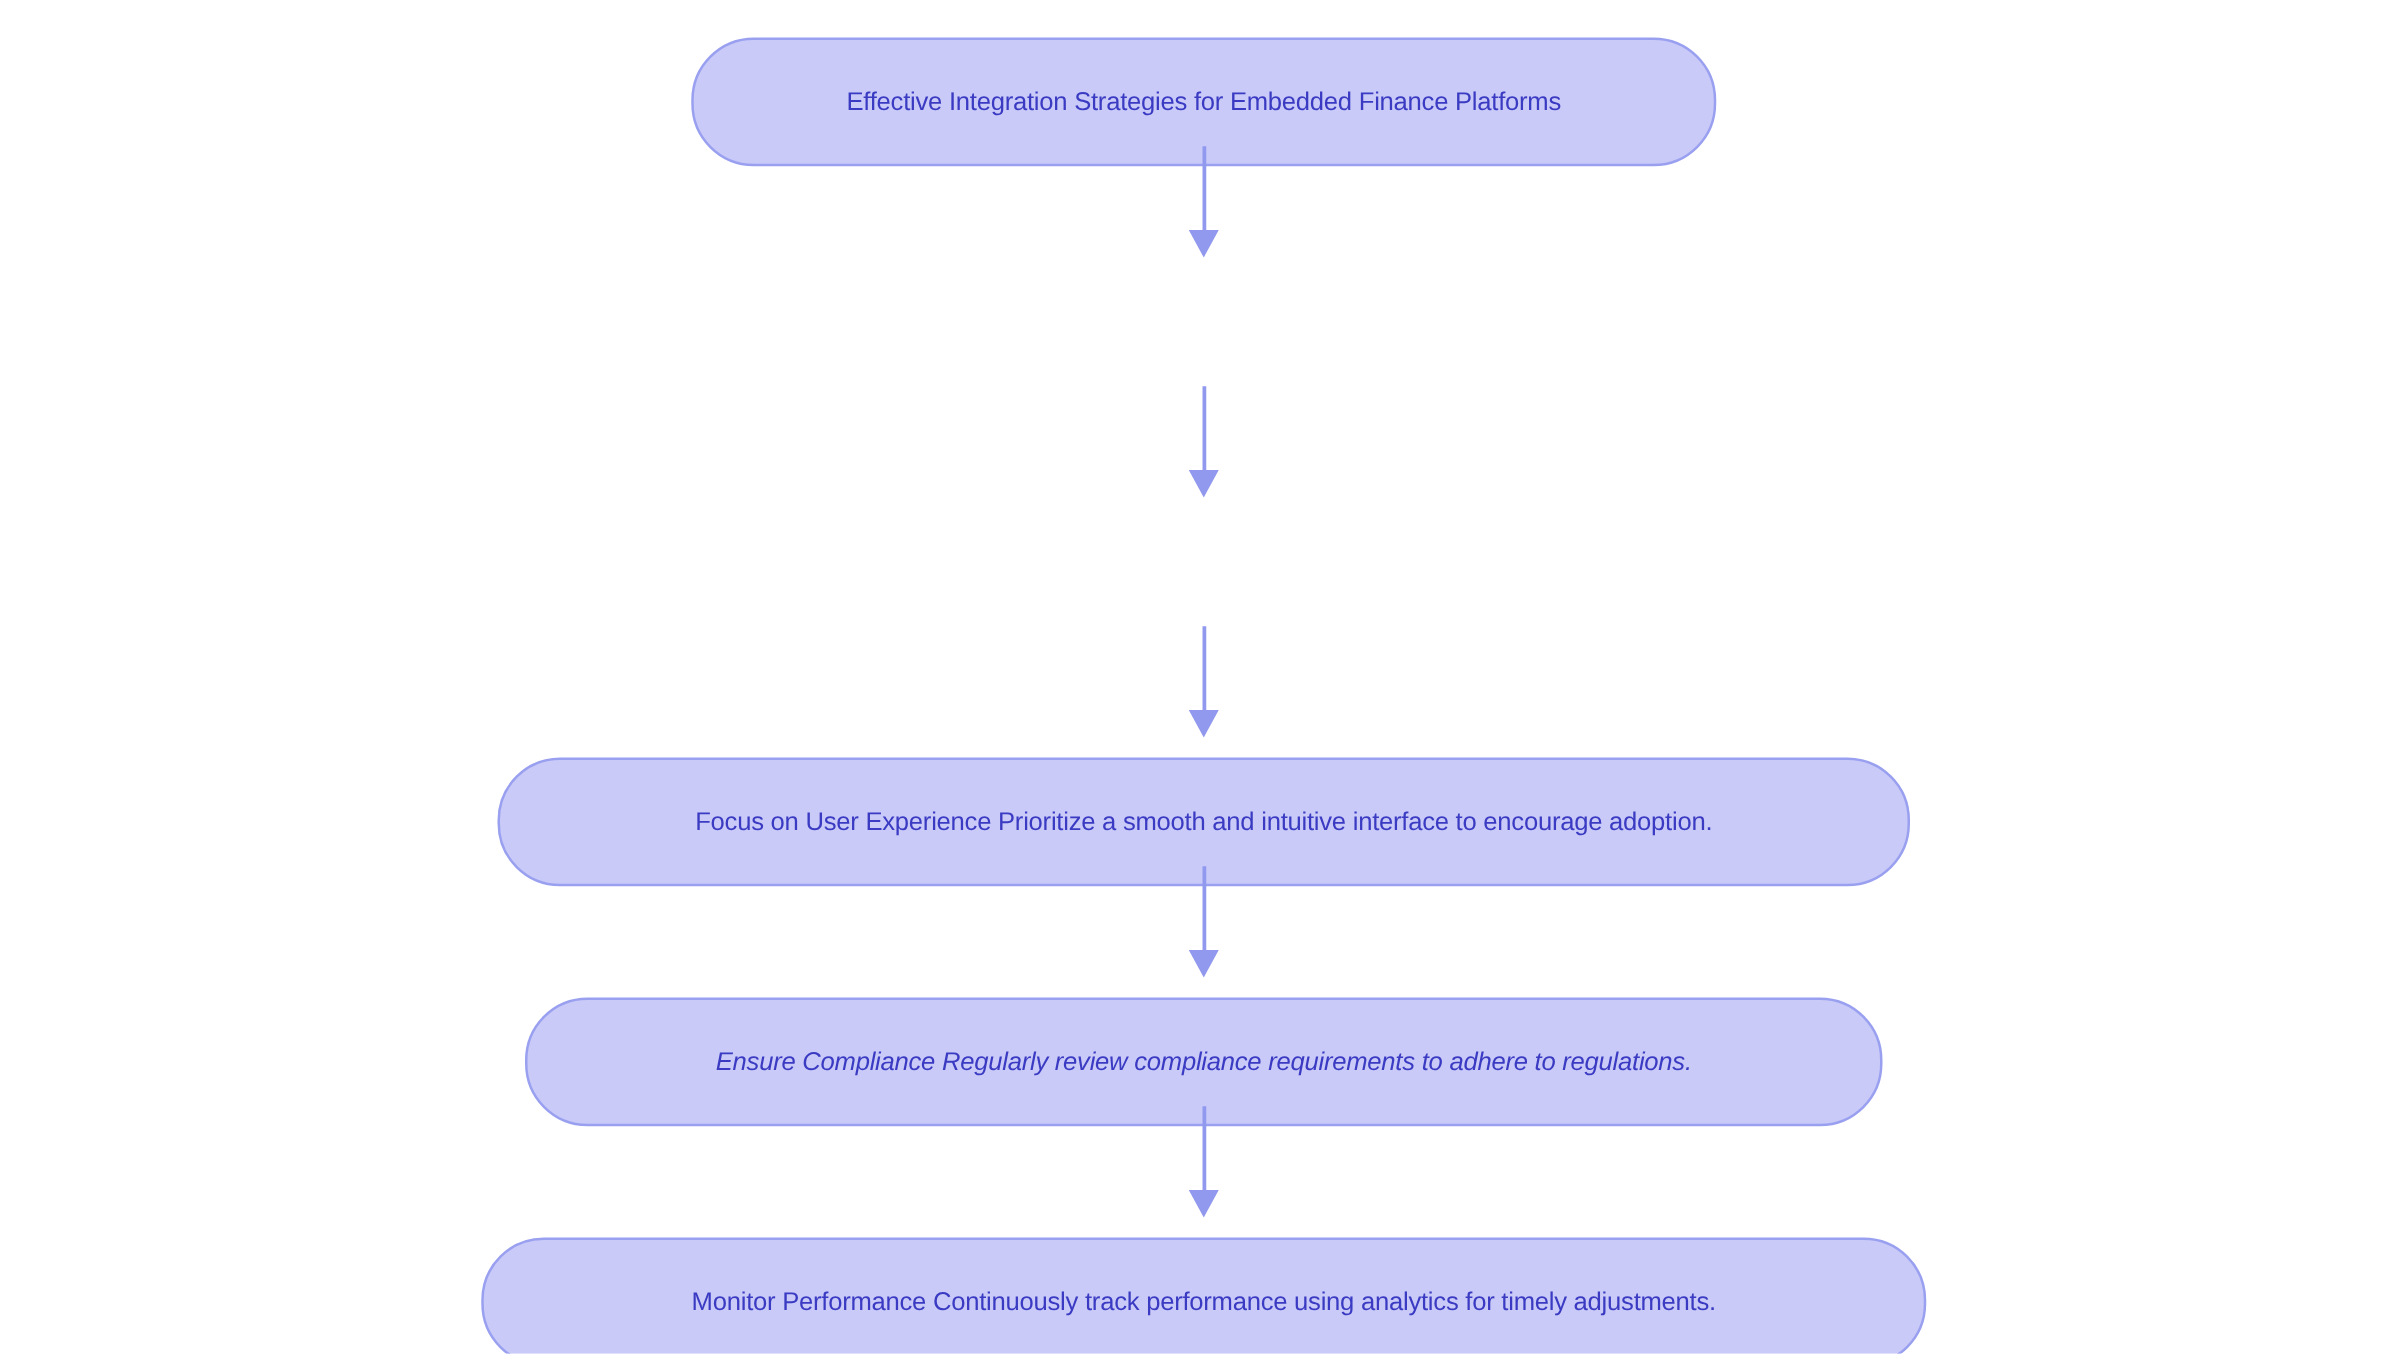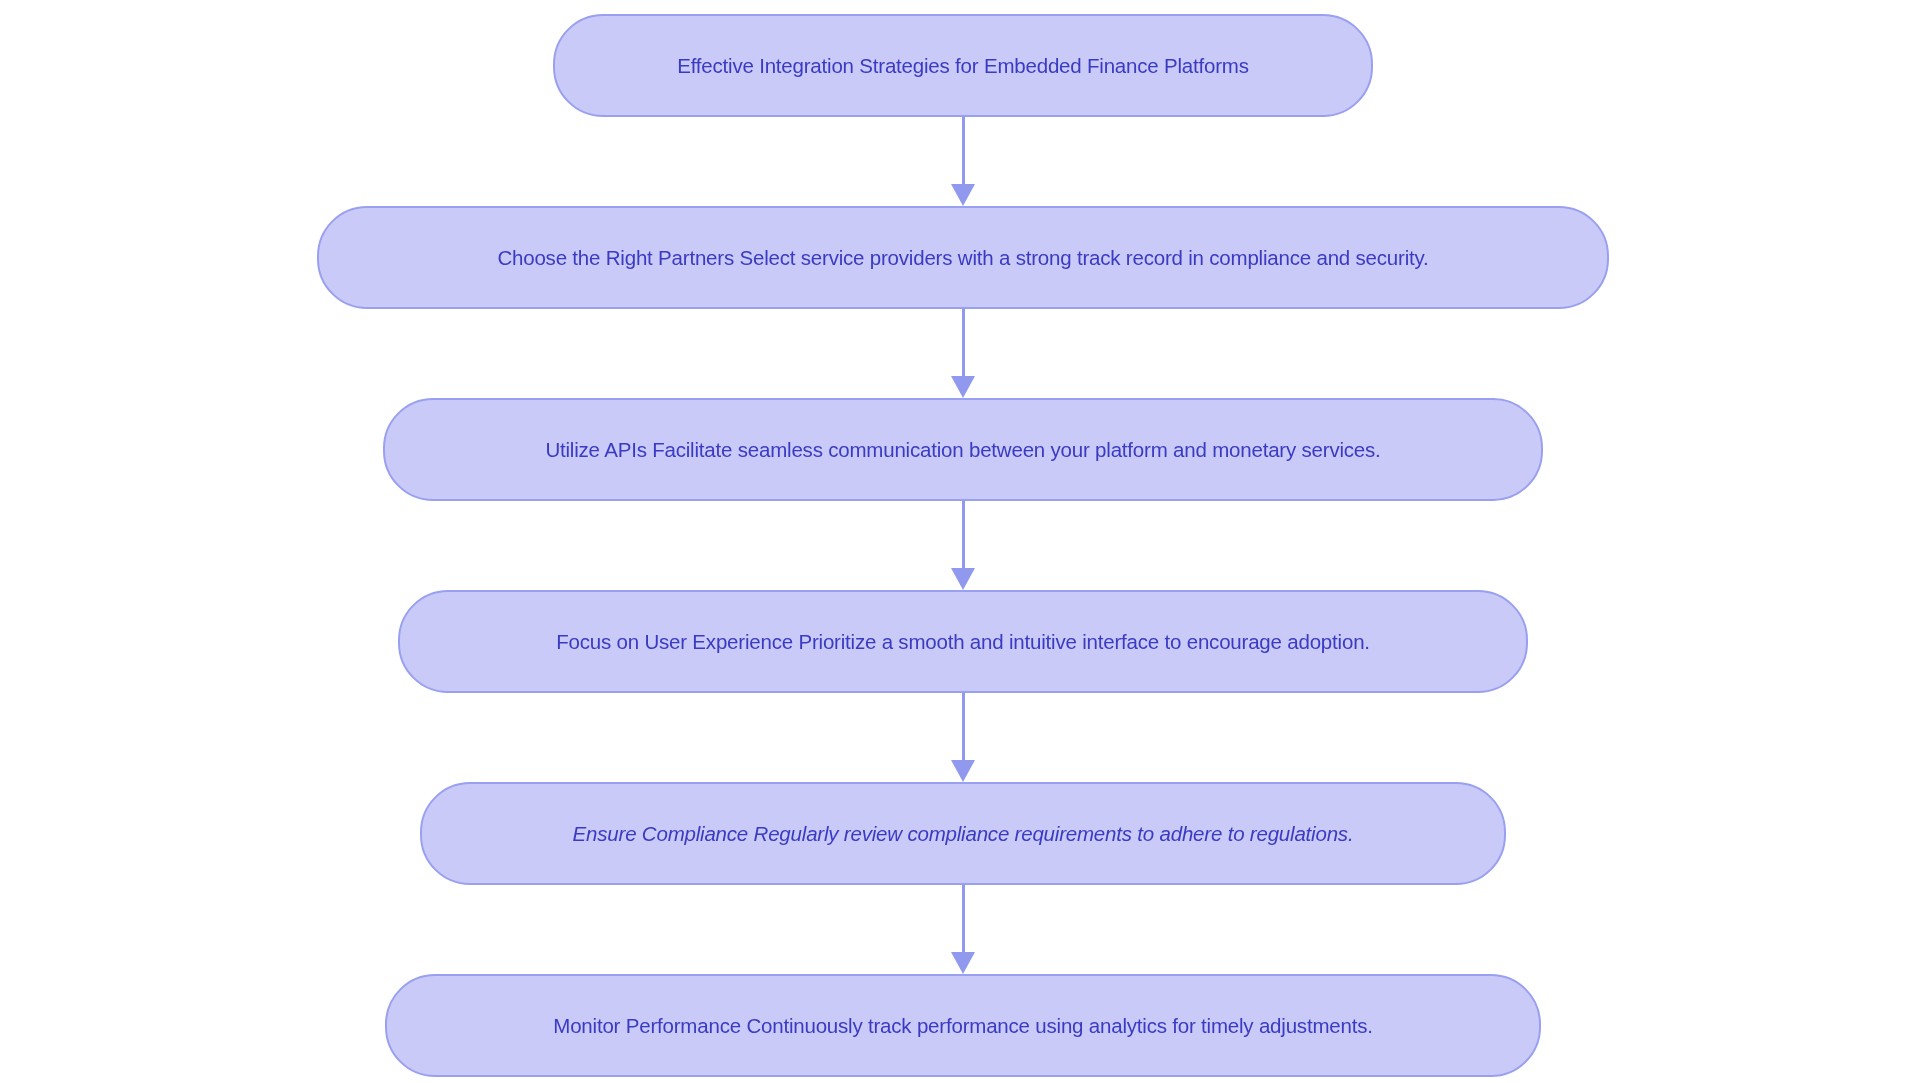--- a/index.html
+++ b/index.html
@@ -24,20 +24,21 @@
     border: 2px solid var(--node-border, #9aa0f0);
     border-radius: 50px;
     display: flex;
     align-items: center;
     justify-content: center;
     color: var(--node-text, #3a3bc2);
     font-size: 20.5px;
     letter-spacing: -0.2px;
     white-space: nowrap;
     text-align: center;
+    margin-top: 16px;
   }
   
   .n0 { top: 14px;  width: 820px;  margin-left: -407px; }
   .n1 { top: 206px; width: 1292px; margin-left: -643px; }
   .n2 { top: 398px; width: 1160px; margin-left: -577px; }
   .n3 { top: 590px; width: 1130px; margin-left: -562px; text-align: right; }
   .n4 { top: 782px; width: 1086px; margin-left: -540px; font-style: italic; }
   .n5 { top: 974px; width: 1156px; margin-left: -575px; text-align: right; }
 
   .connector {
@@ -80,32 +81,26 @@
 
   <div class="flow-node n0">
     <span>Effective Integration Strategies for Embedded Finance Platforms</span>
   </div>
 
   <div class="connector c0">
     <div class="shaft"></div>
     <div class="head"></div>
   </div>
 
-  <div class="flow-node n1">
-    <span>Choose the Right Partners Select service providers with a strong track record in compliance and security.</span>
-  </div>
 
   <div class="connector c1">
     <div class="shaft"></div>
     <div class="head"></div>
   </div>
 
-  <div class="flow-node n2">
-    <span>Utilize APIs Facilitate seamless communication between your platform and monetary services.</span>
-  </div>
 
   <div class="connector c2">
     <div class="shaft"></div>
     <div class="head"></div>
   </div>
 
   <div class="flow-node n3">
     <span>Focus on User Experience Prioritize a smooth and intuitive interface to encourage adoption.</span>
   </div>
 

